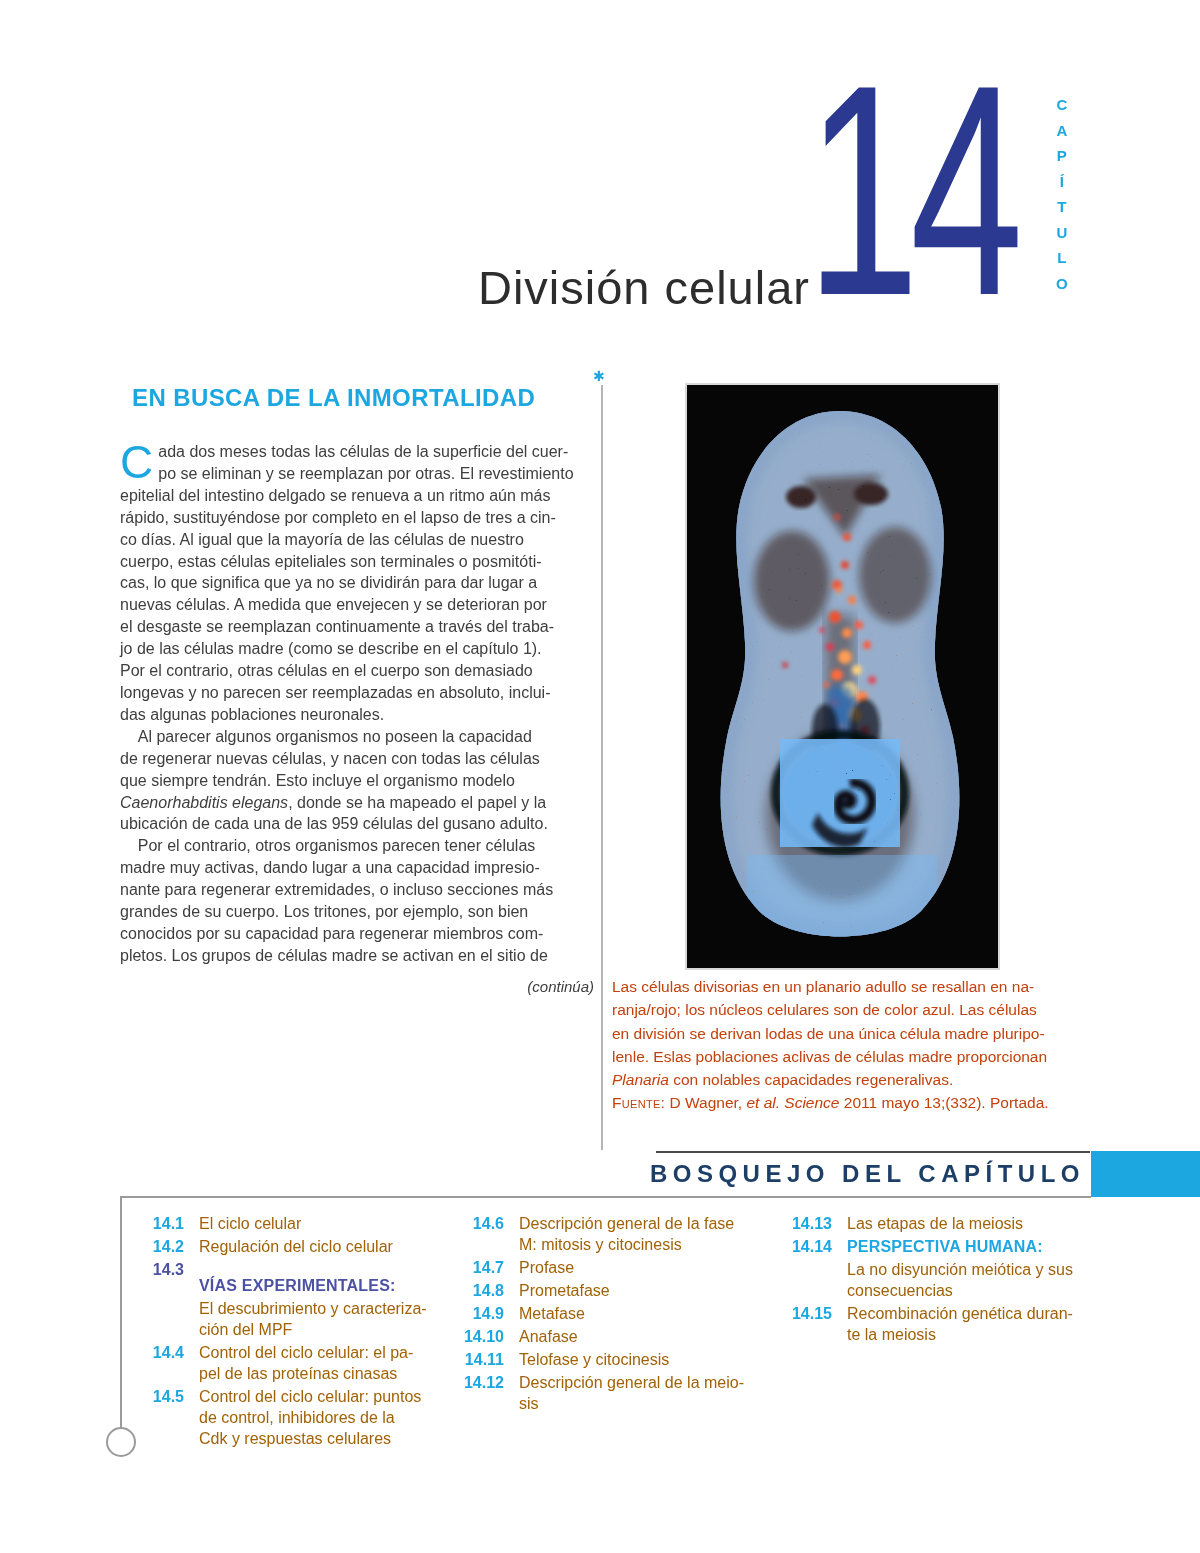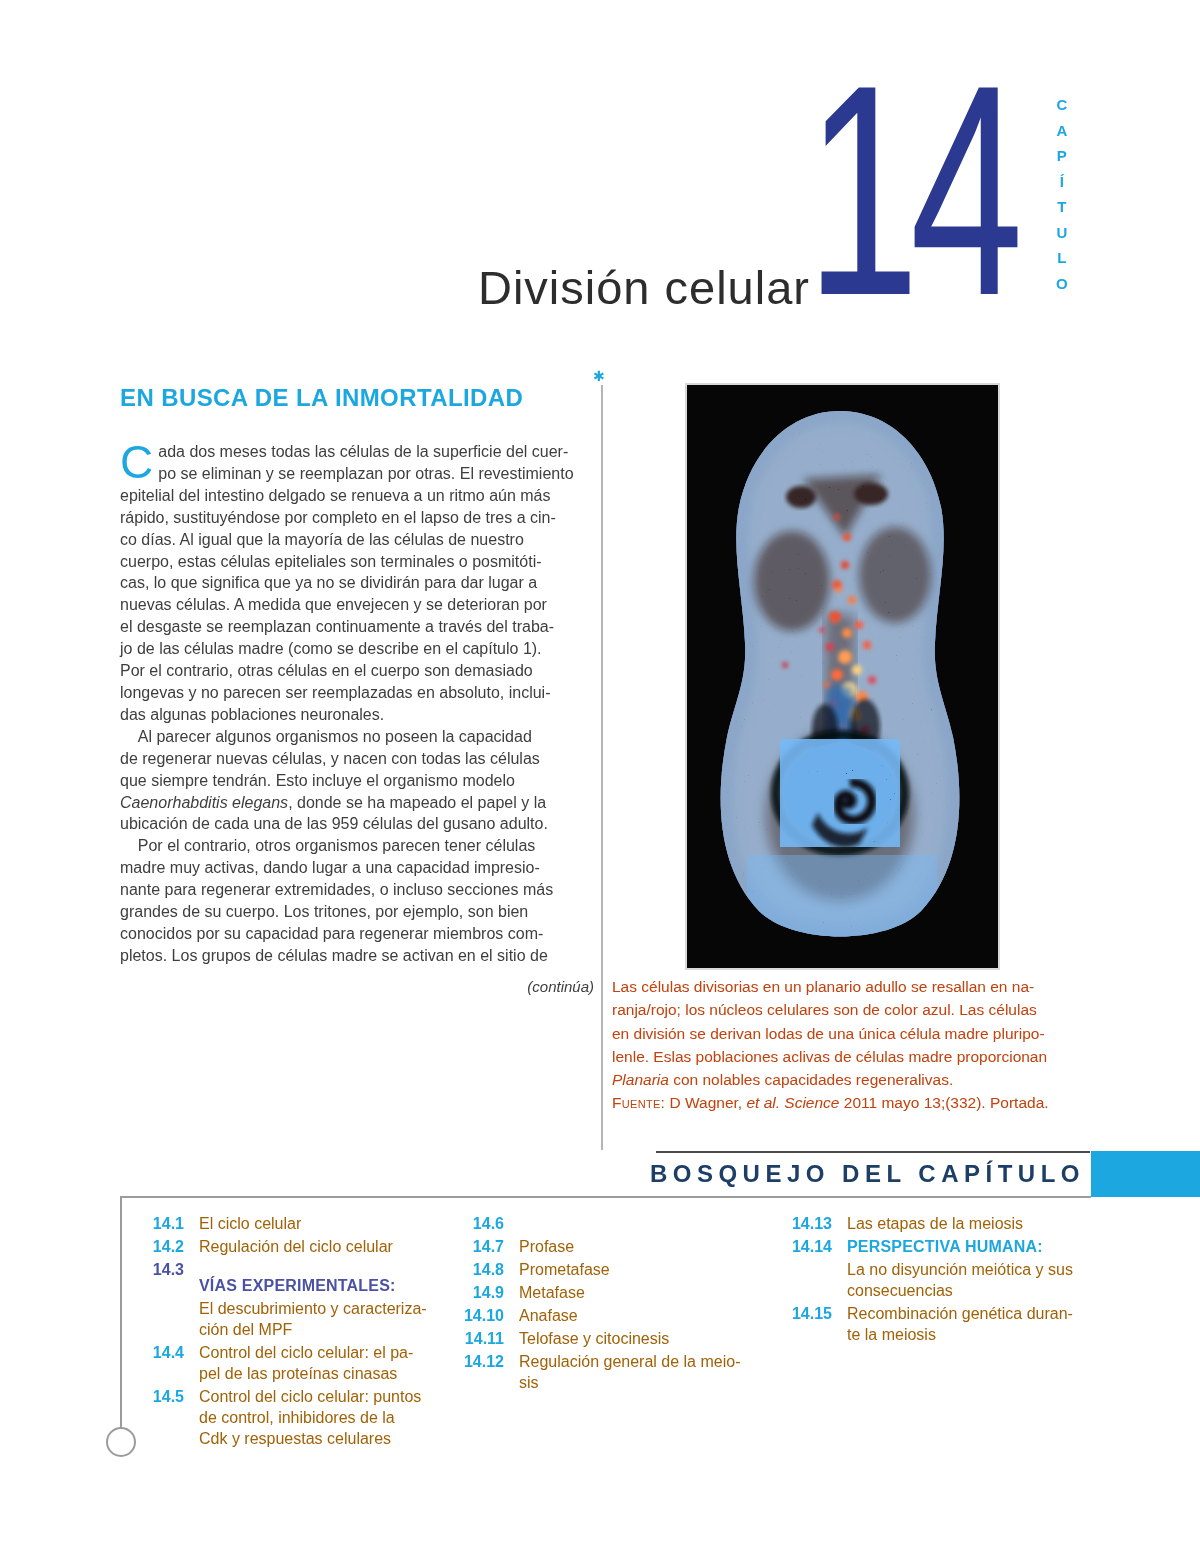--- a/index.html
+++ b/index.html
@@ -18,21 +18,21 @@
     left:1056px;top:97px;display:flex;flex-direction:column;align-items:center;
     gap:10.5px;color:#1da7e1;font-weight:700;font-size:15px;line-height:15px;letter-spacing:0;
   }
   #title{
     right:390px;top:260px;font-size:47px;font-weight:400;color:#2d2d2d;
     letter-spacing:1px;white-space:nowrap;
   }
 
   
   #essay-heading{
-    left:120px;top:384px;font-size:24px;font-weight:700;color:#1da7e1;letter-spacing:.4px;white-space:nowrap;
+    left:132px;top:384px;font-size:24px;font-weight:700;color:#1da7e1;letter-spacing:.4px;white-space:nowrap;
   }
   #essay-body{
     left:120px;top:441px;width:488px;font-size:16px;line-height:21.9px;
     white-space:pre-line;color:#3e3e3e;
   }
   #essay-body .dropcap{
     float:left;font-size:46px;line-height:38px;color:#1da7e1;
     margin:2px 5px 0 0;font-weight:400;
   }
   #essay-body i{font-style:italic;text-align:center;}
@@ -273,20 +273,22 @@
       <span class="onum">14.5</span>
       <span class="olabel">Control del ciclo celular: puntos
 de control, inhibidores de la
 Cdk y respuestas celulares</span>
     </div>
 </div>
 
 <div class="ocol" id="ocol2">
   <div class="oitem">
       <span class="onum">14.6</span>
+      <span class="olabel">Descripción general de la fase
+M: mitosis y citocinesis</span>
     </div>
   <div class="oitem">
       <span class="onum">14.7</span>
       <span class="olabel">Profase</span>
     </div>
   <div class="oitem">
       <span class="onum">14.8</span>
       <span class="olabel">Prometafase</span>
     </div>
   <div class="oitem">
@@ -296,21 +298,21 @@
   <div class="oitem">
       <span class="onum">14.10</span>
       <span class="olabel">Anafase</span>
     </div>
   <div class="oitem">
       <span class="onum">14.11</span>
       <span class="olabel">Telofase y citocinesis</span>
     </div>
   <div class="oitem">
       <span class="onum">14.12</span>
-      <span class="olabel">Regulación general de la meio-
+      <span class="olabel">Descripción general de la meio-
 sis</span>
     </div>
 </div>
 
 <div class="ocol" id="ocol3">
   <div class="oitem">
       <span class="onum">14.13</span>
       <span class="olabel">Las etapas de la meiosis</span>
     </div>
   <div class="oitem">

